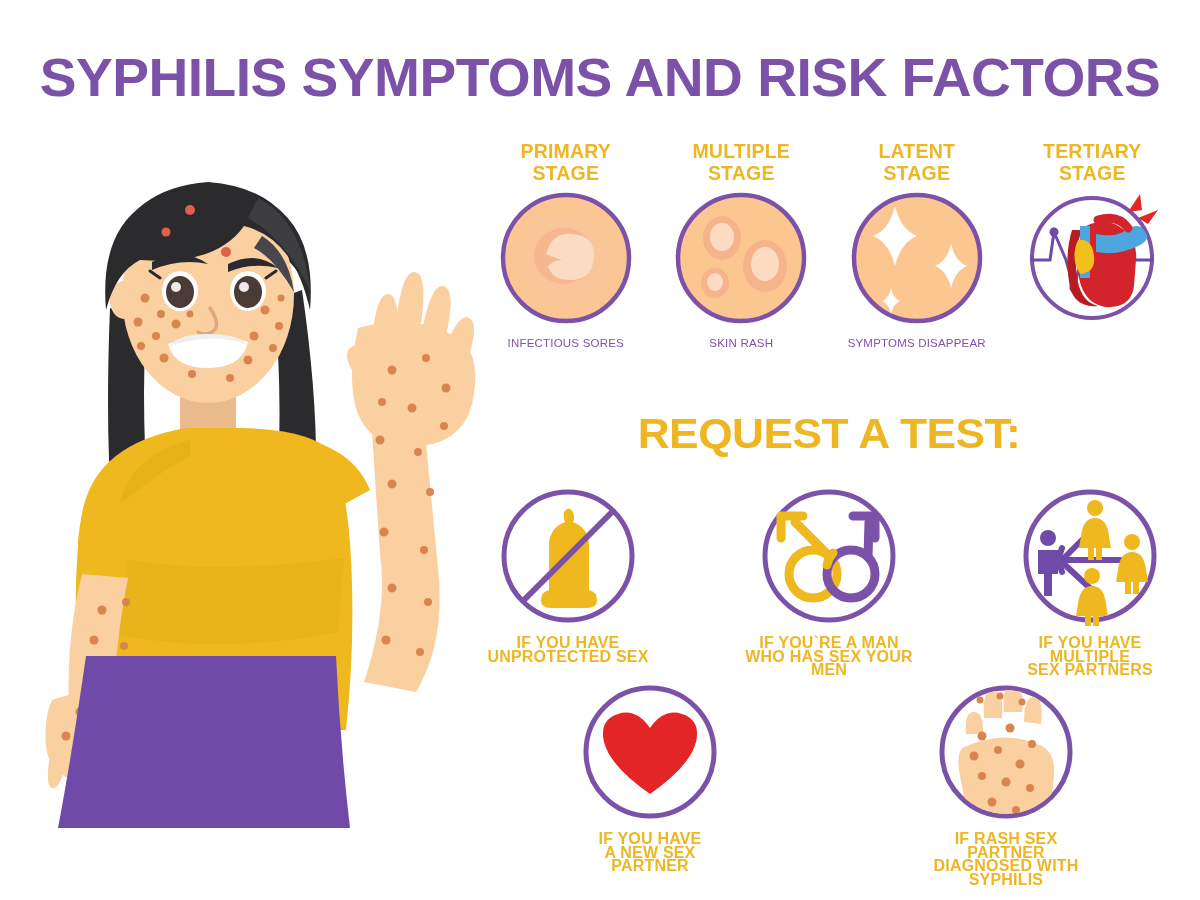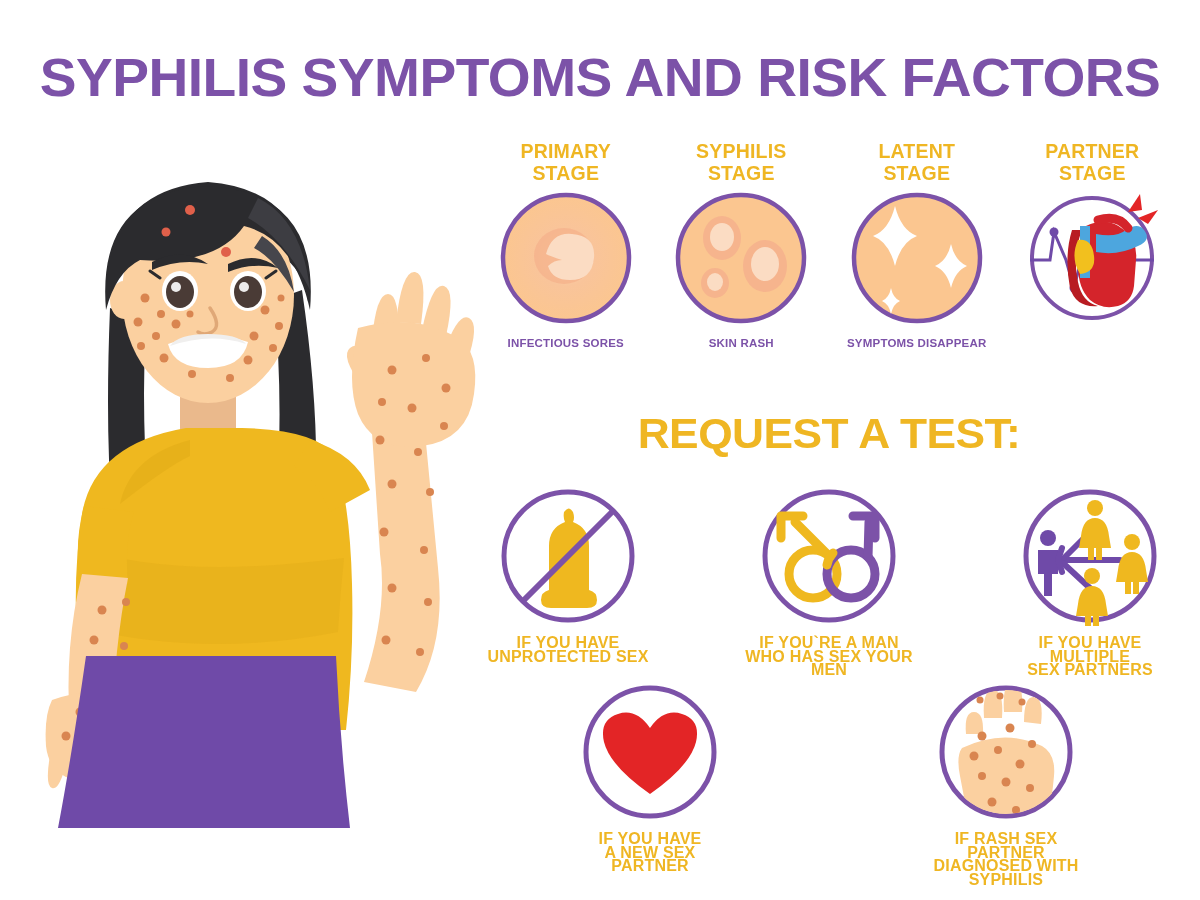--- a/index.html
+++ b/index.html
@@ -75,21 +75,21 @@
   .stage-circle {
     width: 136px;
     height: 136px;
     margin-top: 4px;
   }
   .stage-circle svg { display: block; }
   .stage-caption {
     margin-top: 10px;
     font-size: 11.5px;
     line-height: 14px;
-    font-weight: bold;
+    font-weight: normal;
     color: #7c52a8;
     text-align: center;
     letter-spacing: 0.2px;
   }
 
   
   #request-title {
     position: absolute;
     left: 484px;
     top: 408px;
@@ -299,21 +299,21 @@
           <circle cx="68" cy="68" r="63" fill="url(#soreGrad)" stroke="#7c52a8" stroke-width="4.5"></circle>
           <ellipse cx="66" cy="66" rx="30" ry="28" fill="#f6b48d" opacity="0.85"></ellipse>
           <path d="M48 64 q6 -22 26 -20 q24 2 22 24 q-2 22 -24 22 q-18 0 -22 -14 q6 -6 14 -6 q-12 -4 -16 -6 z" fill="#fbdcc3"></path>
         </svg>
       </div>
       <div class="stage-caption">INFECTIOUS SORES</div>
     </div>
 
     <div class="stage">
       <div class="stage-title">
-        <div>SYPHILIS</div>
+        <div>MULTIPLE</div>
         <div>STAGE</div>
       </div>
       <div class="stage-circle">
         <svg width="136" height="136" viewBox="0 0 136 136" xmlns="http://www.w3.org/2000/svg">
           <circle cx="68" cy="68" r="63" fill="#fbc690" stroke="#7c52a8" stroke-width="4.5"></circle>
           <ellipse cx="49" cy="48" rx="19" ry="22" fill="#f6b48d"></ellipse>
           <ellipse cx="49" cy="47" rx="12" ry="14" fill="#fbdcc3"></ellipse>
           <ellipse cx="92" cy="76" rx="22" ry="26" fill="#f6b48d"></ellipse>
           <ellipse cx="92" cy="74" rx="14" ry="17" fill="#fbdcc3"></ellipse>
           <ellipse cx="42" cy="93" rx="14" ry="15" fill="#f6b48d"></ellipse>
@@ -334,21 +334,21 @@
           <path d="M46 16 q6 24 22 30 q-16 6 -22 30 q-6 -24 -22 -30 q16 -6 22 -30 z" fill="#ffffff"></path>
           <path d="M102 54 q4 17 16 22 q-12 5 -16 22 q-4 -17 -16 -22 q12 -5 16 -22 z" fill="#ffffff"></path>
           <path d="M42 98 q2 10 9 13 q-7 3 -9 13 q-2 -10 -9 -13 q7 -3 9 -13 z" fill="#ffffff"></path>
         </svg>
       </div>
       <div class="stage-caption">SYMPTOMS DISAPPEAR</div>
     </div>
 
     <div class="stage">
       <div class="stage-title">
-        <div>PARTNER</div>
+        <div>TERTIARY</div>
         <div>STAGE</div>
       </div>
       <div class="stage-circle">
         <svg width="136" height="136" viewBox="0 0 136 136" xmlns="http://www.w3.org/2000/svg">
           <circle cx="68" cy="68" r="60" fill="#ffffff" stroke="#7c52a8" stroke-width="4"></circle>
 
           <polyline points="6,70 26,70 30,42 42,70 50,98 60,58 68,70 130,70" fill="none" stroke="#6f4aa8" stroke-width="3"></polyline>
           <circle cx="30" cy="42" r="4.5" fill="#6f4aa8"></circle>
           <circle cx="50" cy="98" r="4.5" fill="#6f4aa8"></circle>
           <circle cx="60" cy="58" r="4.5" fill="#6f4aa8"></circle>

